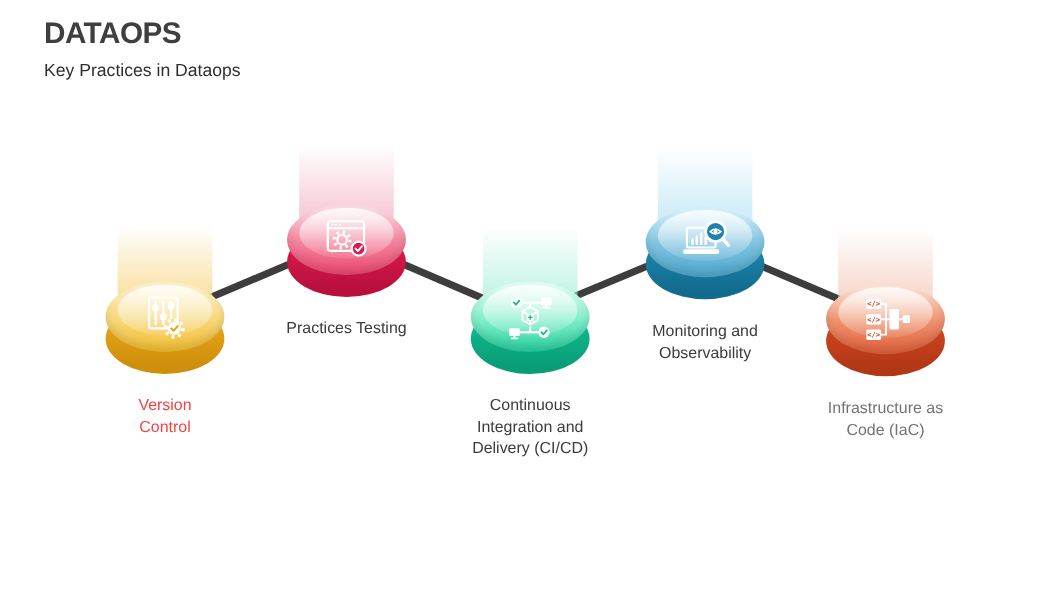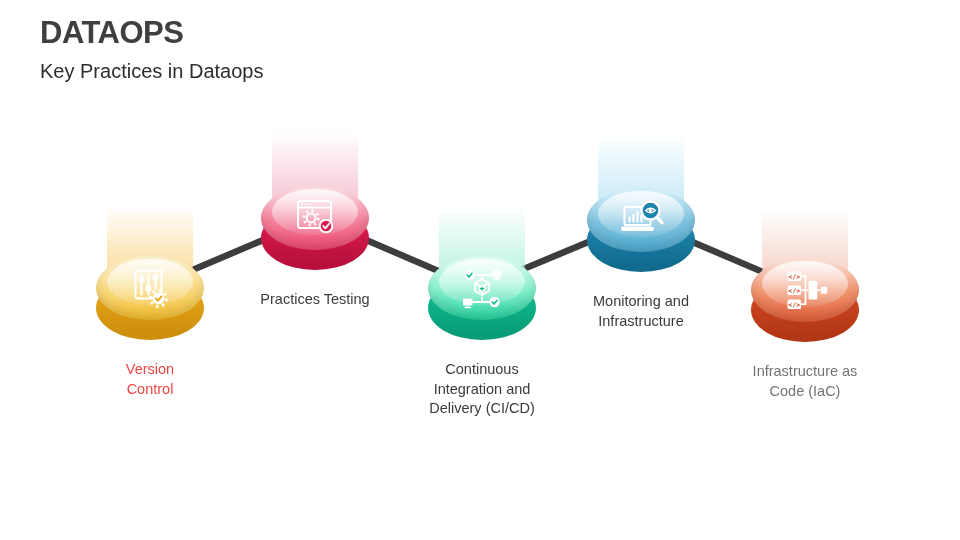--- a/index.html
+++ b/index.html
@@ -8,24 +8,24 @@
     font-family:"Liberation Sans", sans-serif;
     background:#ffffff;
     position:relative;
     overflow:hidden;
   }
   .stage { position:absolute; inset:0; width:960px; height:540px; }
 
   
   .header { position:absolute; left:40px; top:16px; z-index:6; }
   .title {
-    font-size:31px; font-weight:bold; color:#3f3f3f;
+    font-size:27px; font-weight:bold; color:#3f3f3f;
     letter-spacing:-0.5px; line-height:1.1;
   }
-  .subtitle { font-size:20px; color:#2e2e2e; margin-top:10px; }
+  .subtitle { font-size:16px; color:#2e2e2e; margin-top:10px; }
 
   
   .connector-svg { position:absolute; left:0; top:0; z-index:2; pointer-events:none; }
 
   
   .node { position:absolute; width:108px; height:84px; z-index:3; }
   #node-1 { left:96px;  top:256px; }
   #node-2 { left:261px; top:186px; }
   #node-3 { left:428px; top:256px; }
   #node-4 { left:587px; top:188px; }
@@ -177,21 +177,21 @@
           <rect x="7.5" y="11" width="26" height="18" rx="1.5" fill="none" stroke="#fff" stroke-width="2"></rect>
           <path d="M12.5 25.5 V21.5 M16.5 25.5 V19 M20.5 25.5 V16.5 M24.5 25.5 V20" stroke="#fff" stroke-width="2.3" stroke-linecap="round"></path>
           <rect x="4" y="30.5" width="33" height="4.5" rx="2.2" fill="#fff"></rect>
           <circle cx="33.5" cy="14.5" r="9" fill="var(--side)" stroke="#fff" stroke-width="2.4"></circle>
           <path d="M28.7 14.5 q4.8 -4.4 9.6 0 q-4.8 4.4 -9.6 0 z" fill="none" stroke="#fff" stroke-width="1.5"></path>
           <circle cx="33.5" cy="14.5" r="1.8" fill="#fff"></circle>
           <line x1="40" y1="21.2" x2="45" y2="26.8" stroke="#fff" stroke-width="3.2" stroke-linecap="round"></line>
         </svg>
       </div>
     </div>
-    <div class="node-label" style="color: rgb(59, 59, 59);">Monitoring and Infrastructure</div>
+    <div class="node-label" style="color: rgb(59, 59, 59);">Monitoring and Observability</div>
   </div>
 
   <div class="node low" id="node-5" style="--beam: #F2BFAE; --side: #CF4520; --side-dark: #B23715; --top-light: #FBDFD4; --top-mid: #F0936F; --top-dark: #E0613C; --beam-faint: #F2BFAE00; --beam-low: #F2BFAE40; --beam-strong: #F2BFAED6;">
     <div class="beam"></div>
     <div class="disc">
       <div class="disc-side"></div>
       <div class="disc-top"></div>
       <div class="disc-lit"></div>
       <div class="icon-wrap">
         <svg viewBox="0 0 48 48" width="48" height="48">

